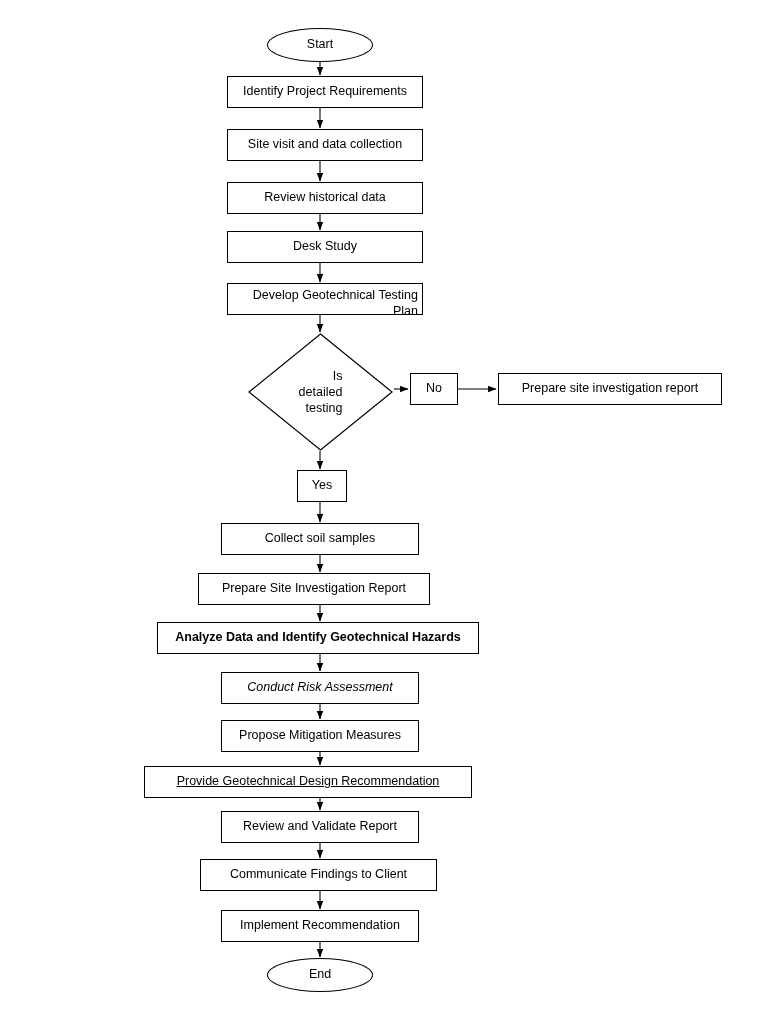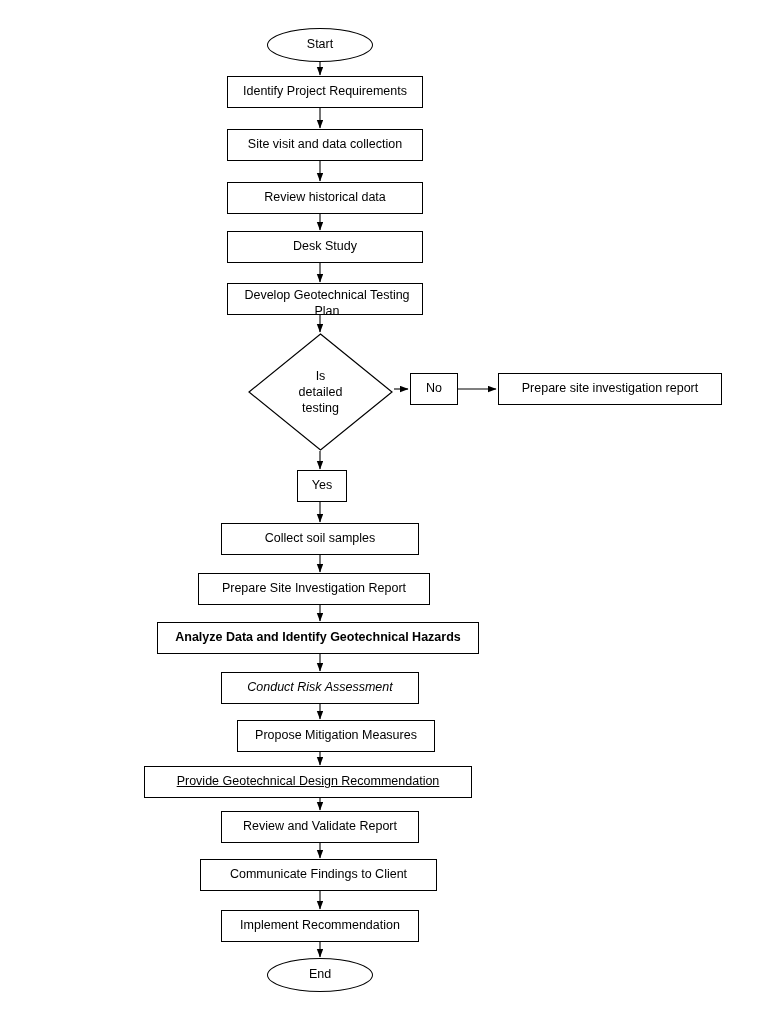--- a/index.html
+++ b/index.html
@@ -23,21 +23,21 @@
     height: 1024px;
   }
   .node {
     position: absolute;
     box-sizing: border-box;
     border: 1px solid #000000;
     background: #ffffff;
     display: flex;
     align-items: center;
     justify-content: center;
-    text-align: center;
+    text-align: right;
     font-size: 12.5px;
     line-height: 1.25;
     color: #000000;
     padding: 0 4px;
   }
   .node.terminator {
     border-radius: 50%;
   }
   .node.decision {
     border: none;
@@ -155,21 +155,21 @@
   </div>
 
   <div class="node" style="left:157px; top:622px; width:322px; height:32px;font-weight:bold;">
     <span>Analyze Data and Identify Geotechnical Hazards</span>
   </div>
 
   <div class="node" style="left:221px; top:672px; width:198px; height:32px;font-style:italic;">
     <span>Conduct Risk Assessment</span>
   </div>
 
-  <div class="node" style="left:221px; top:720px; width:198px; height:32px;margin-left:16px;">
+  <div class="node" style="left:221px; top:720px; width:198px; height:32px;">
     <span>Propose Mitigation Measures</span>
   </div>
 
   <div class="node" style="left:144px; top:766px; width:328px; height:32px;text-decoration:underline;">
     <span>Provide Geotechnical Design Recommendation</span>
   </div>
 
   <div class="node" style="left:221px; top:811px; width:198px; height:32px;">
     <span>Review and Validate Report</span>
   </div>

